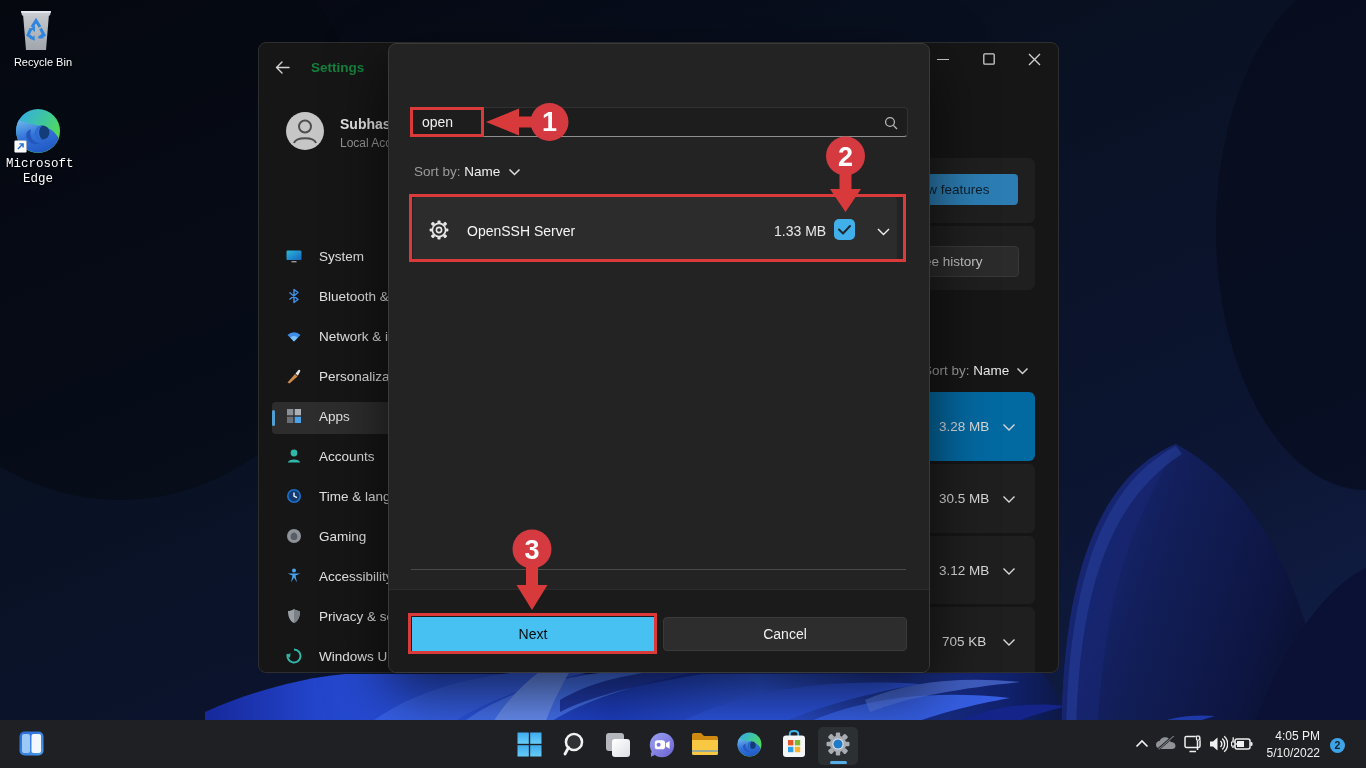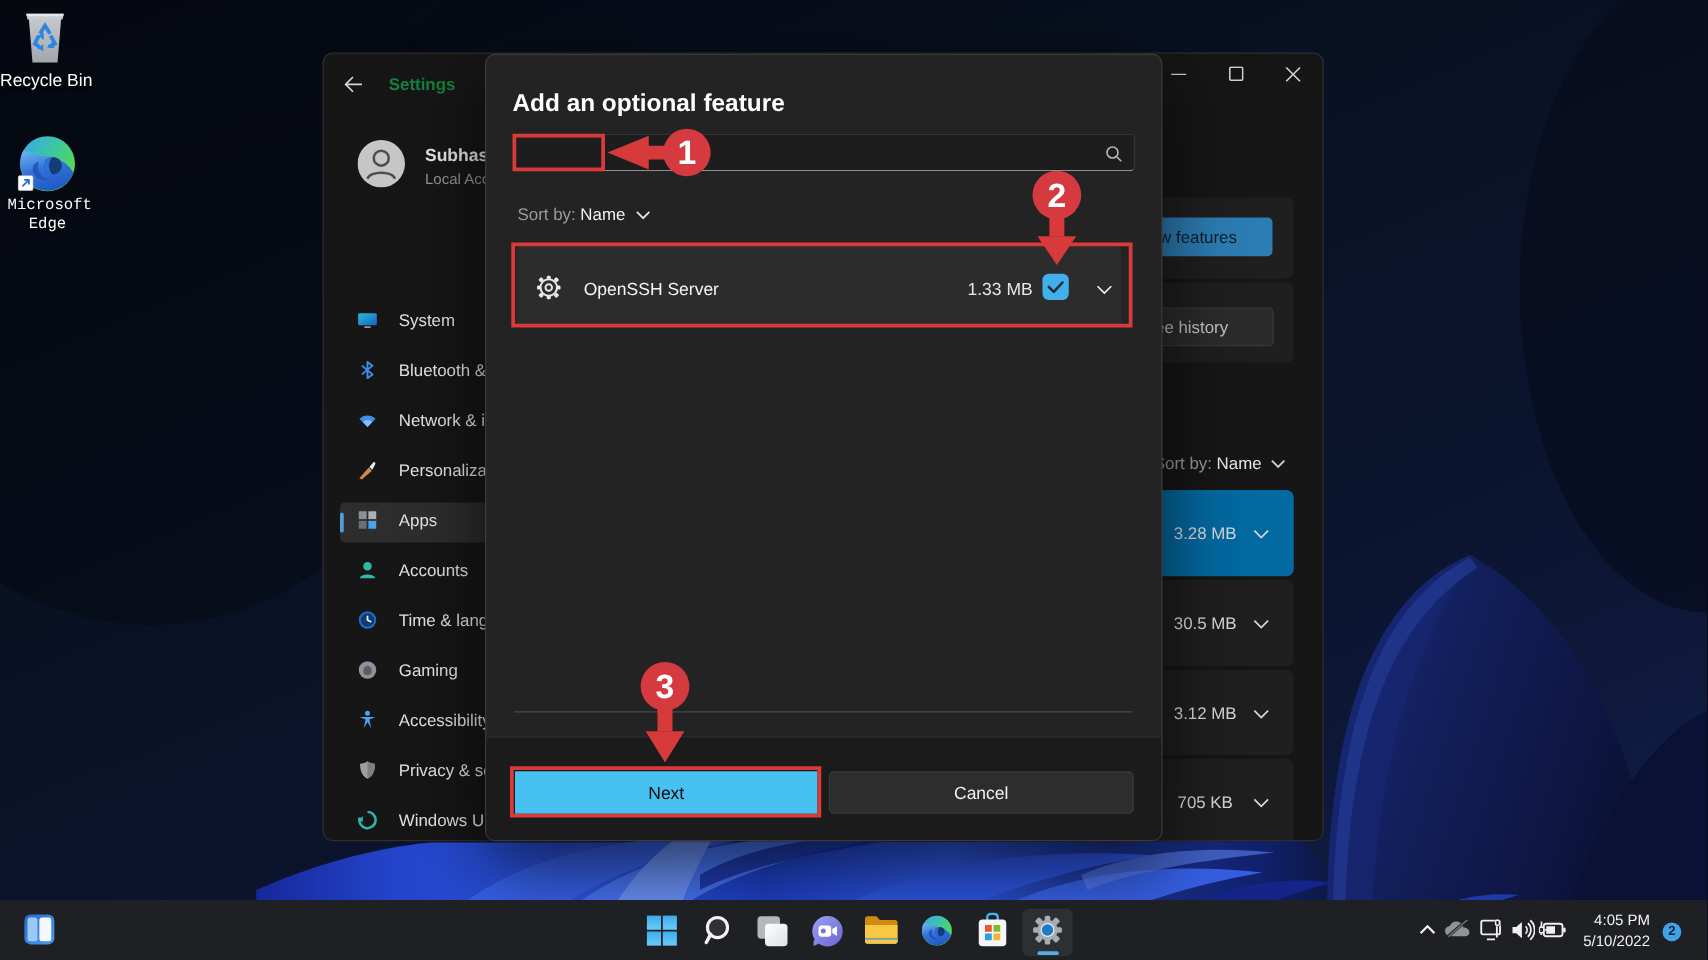--- a/index.html
+++ b/index.html
@@ -102,21 +102,21 @@
       <path d="M13 18 L17 11.5 L21 18"></path>
       <path d="M21.5 19.5 L25 26 L20 28.5"></path>
       <path d="M12.5 28.5 L9 26 L12 19.5"></path>
     </g>
     <g fill="#2e86e0">
       <path d="M11.5 19.5 L16 17 L16 23 Z"></path>
       <path d="M23.5 24 L24.5 29.5 L18.5 29 Z"></path>
       <path d="M10.5 29.5 L15.5 26.5 L15.8 31.8 Z"></path>
     </g>
   </svg>
-  <div style="font-size:14px;margin-top:4px;white-space:nowrap;text-shadow:0 1px 3px #000;">Recycle Bin</div>
+  <div style="font-size:11px;margin-top:4px;white-space:nowrap;text-shadow:0 1px 3px #000;text-align:right;">Recycle Bin</div>
 </div>
 
 <div class="abs" style="left:6px;top:108px;width:64px;text-align:center;color:#fff;position:absolute;font-family:Liberation Mono, monospace;">
   <svg width="46" height="46" viewBox="0 0 46 46" style="display:block;margin:0 auto;">
     <defs>
       <linearGradient id="gG" x1="0.1" y1="0.2" x2="0.95" y2="0.75">
         <stop offset="0" stop-color="#38b0dc"></stop>
             <stop offset="0.5" stop-color="#40c898"></stop>
             <stop offset="1" stop-color="#58dd48"></stop>
       </linearGradient>
@@ -250,23 +250,23 @@
           <span style="position:absolute;left:93px;top:27px;font-size:13.5px;color:#d8d8d8;">705 KB</span>
           <svg style="position:absolute;left:153px;top:31px;" width="14" height="9" viewBox="0 0 14 9">
             <path d="M1.5 1.5 L7 7 L12.5 1.5" stroke="#d8d8d8" stroke-width="1.4" fill="none"></path>
           </svg>
         </div>
   </div>
 </div>
 
 <div class="abs" id="dialog" style="left:388px;top:43px;width:542px;height:630px;background:#232323;border-radius:8px;border:1px solid #3a3a3a;box-shadow:0 20px 60px rgba(0,0,0,0.65);overflow:hidden;">
   <div class="abs" style="left:0;bottom:0;width:100%;height:83px;background:#1b1b1b;border-top:1px solid #2c2c2c;"></div>
-  <div class="abs" style="left:21px;top:28px;font-size:19.5px;font-weight:700;color:#ffffff;">Add an optional feature</div>
 
   <div class="abs" style="left:21px;top:63px;width:498px;height:30px;background:#1d1d1d;border:1px solid #323232;border-bottom:1px solid #8f8f8f;border-radius:4px;">
+    <div style="font-size:14px;color:#f0f0f0;padding:6px 0 0 11px;">open</div>
     <svg class="abs" style="right:9px;top:8px;" width="14" height="14" viewBox="0 0 14 14">
       <circle cx="6" cy="6" r="4.4" fill="none" stroke="#b8b8b8" stroke-width="1.3"></circle>
       <path d="M9.4 9.4 L13 13" stroke="#b8b8b8" stroke-width="1.3"></path>
     </svg>
   </div>
 
   <div class="abs" style="left:25px;top:120px;font-size:13.5px;color:#9b9b9b;">Sort by: <span style="color:#f2f2f2;">Name</span></div>
   <svg class="abs" style="left:119px;top:124px;" width="13" height="9" viewBox="0 0 13 9">
         <path d="M1.5 1.5 L6.5 6.5 L11.5 1.5" stroke="#e0e0e0" stroke-width="1.5" fill="none"></path>
       </svg>

